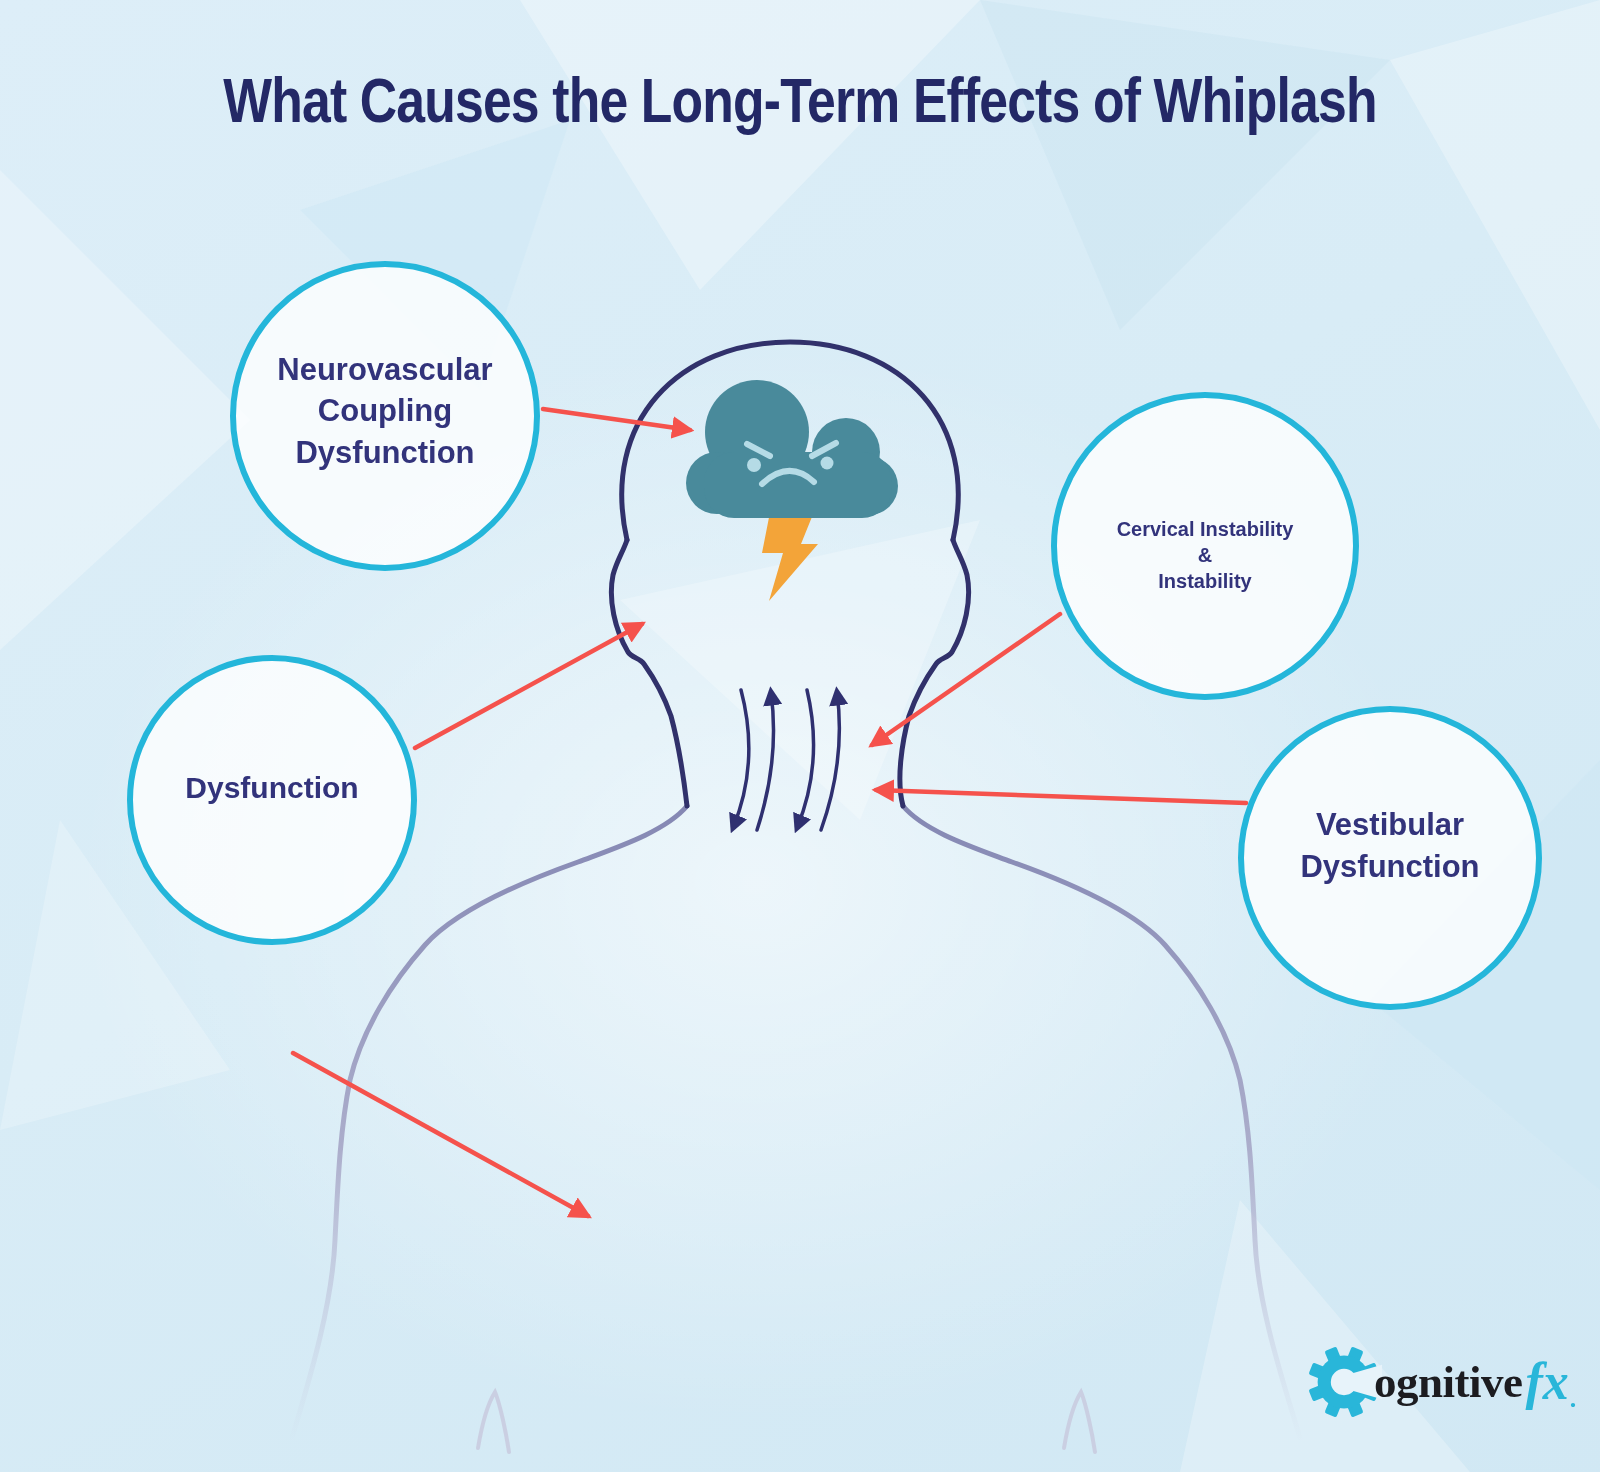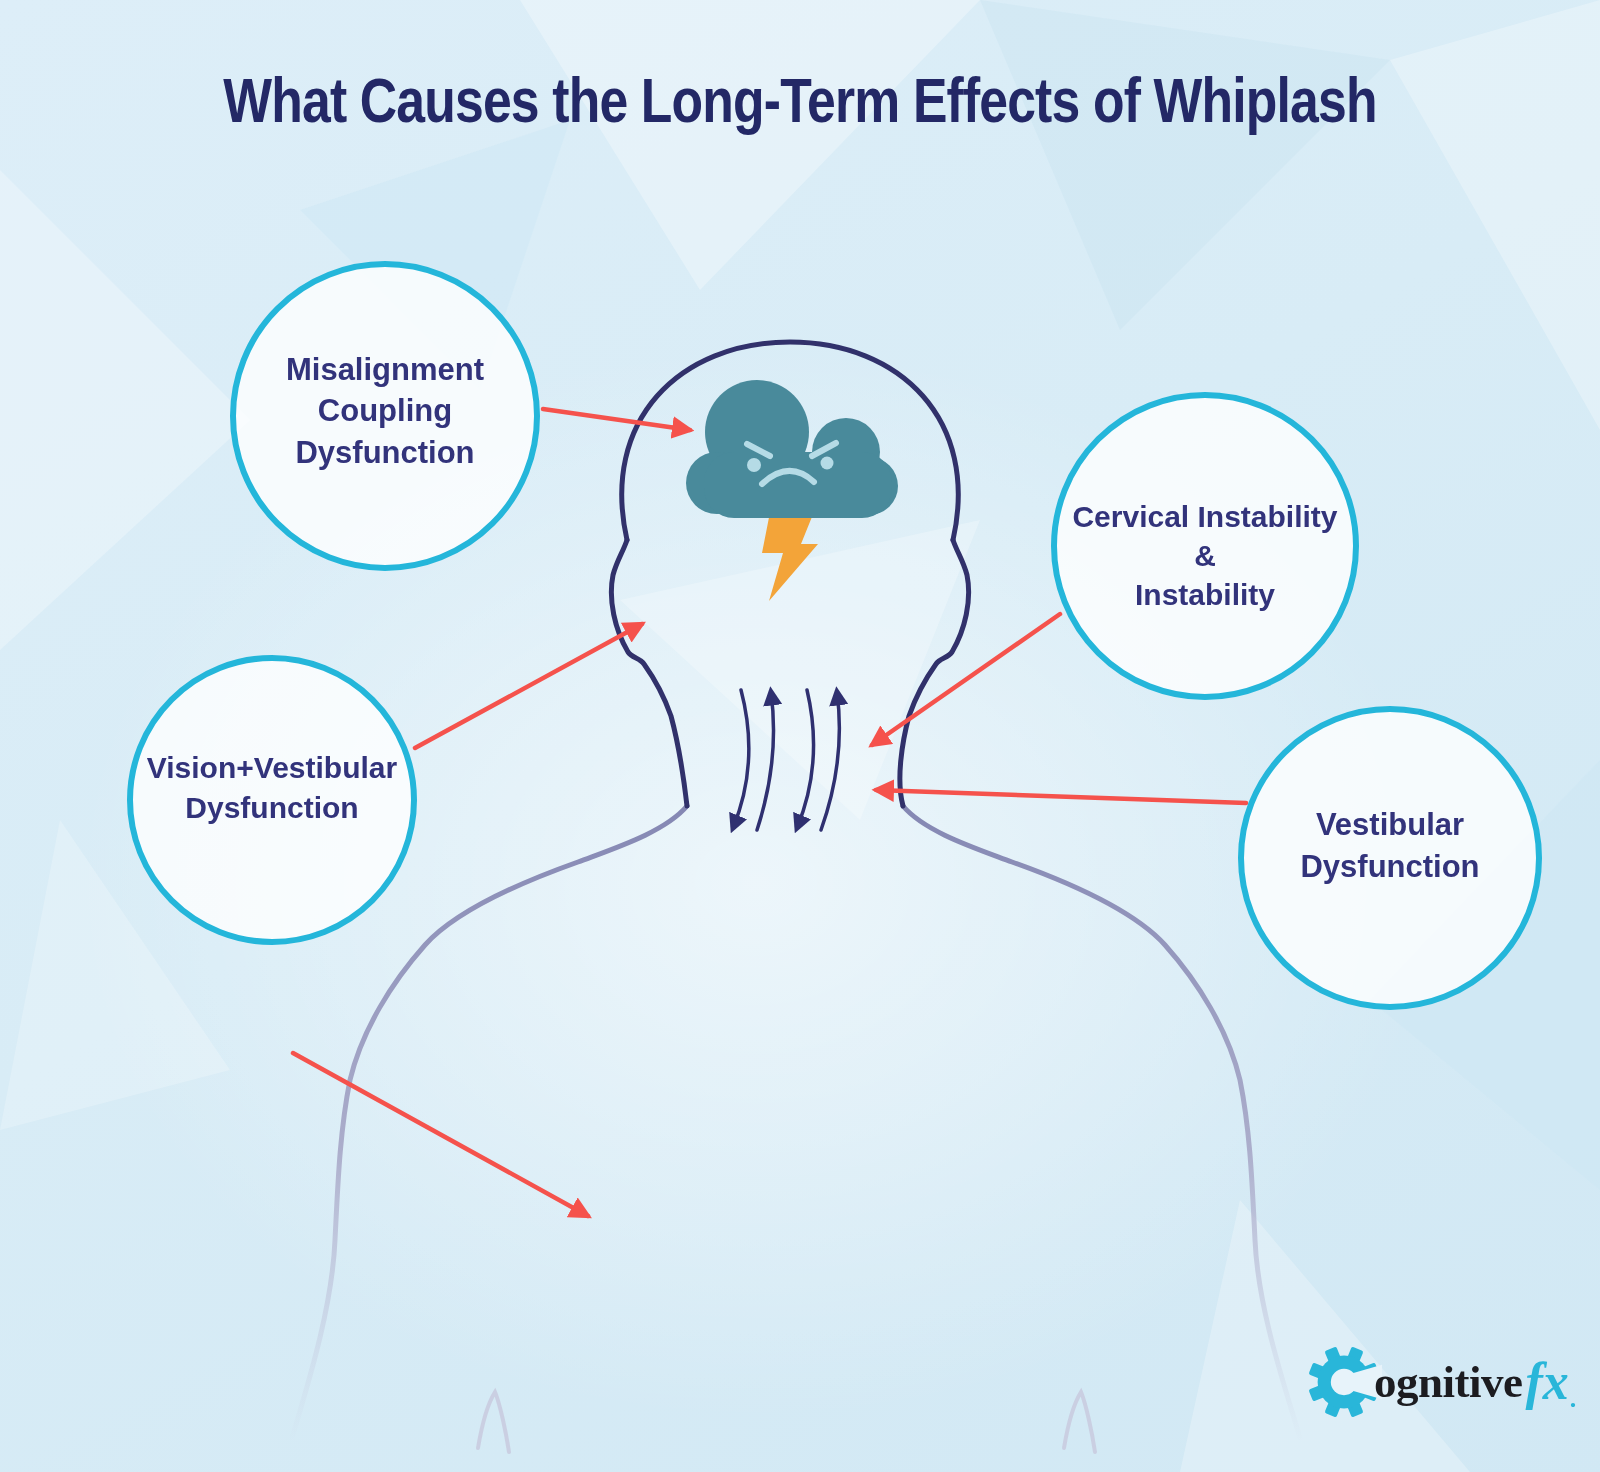--- a/index.html
+++ b/index.html
@@ -21,21 +21,21 @@
   .bubble{
     position:absolute;box-sizing:border-box;border:6px solid #24b6da;border-radius:50%;
     background:rgba(255,255,255,.78);
     display:flex;flex-direction:column;align-items:center;justify-content:center;
     text-align:center;color:#32337b;font-weight:bold;
   }
   .bubble span{display:block;}
   #b-neuro   {left:230px; top:261px; width:310px;height:310px;font-size:31px;line-height:1.34;padding-bottom:10px;}
   #b-vision  {left:127px; top:655px; width:290px;height:290px;font-size:30px;line-height:1.34;padding-bottom:24px;}
   #b-breath  {left:70px;  top:976px; width:222px;height:222px;font-size:29px;line-height:1.3; padding-bottom:44px;}
-  #b-cerv    {left:1051px;top:392px; width:308px;height:308px;font-size:30px;line-height:1.3; padding-top:18px;align-items:center;}
+  #b-cerv    {left:1051px;top:392px; width:308px;height:308px;font-size:20px;line-height:1.3; padding-top:18px;align-items:center;}
   #b-auto    {left:1238px;top:706px; width:304px;height:304px;font-size:31px;line-height:1.34;padding-bottom:24px;}
   .logo{
     position:absolute;left:1306px;top:1344px;display:flex;align-items:center;
   }
   .logo svg{width:76px;height:76px;margin-right:-8px;}
   .logo-word{
     font-family:"Liberation Serif",serif;font-weight:bold;font-size:45px;
     color:#1c1c20;line-height:1;letter-spacing:-.5px;
   }
   .logo-fx{
@@ -143,27 +143,26 @@
     <g stroke="#f5524c" stroke-width="4.5" stroke-linecap="round" fill="none">
       <path d="M 543 409 L 690 430" marker-end="url(#mred)"></path>
       <path d="M 415 748 L 642 624" marker-end="url(#mred)"></path>
       <path d="M 293 1053 L 588 1216" marker-end="url(#mred)"></path>
       <path d="M 1060 614 L 872 745" marker-end="url(#mred)"></path>
       <path d="M 1246 803 L 876 790" marker-end="url(#mred)"></path>
     </g>
   </svg>
 
   <div class="bubble" id="b-neuro">
-    <span>Misalignment</span>
+    <span>Neurovascular</span>
     <span>Coupling</span>
     <span>Dysfunction</span>
   </div>
 
   <div class="bubble" id="b-vision">
-    <span>Vision+Vestibular</span>
     <span>Dysfunction</span>
   </div>
 
 
   <div class="bubble" id="b-cerv">
     <span>Cervical Instability</span>
     <span>&amp;</span>
     <span>Instability</span>
   </div>
 

